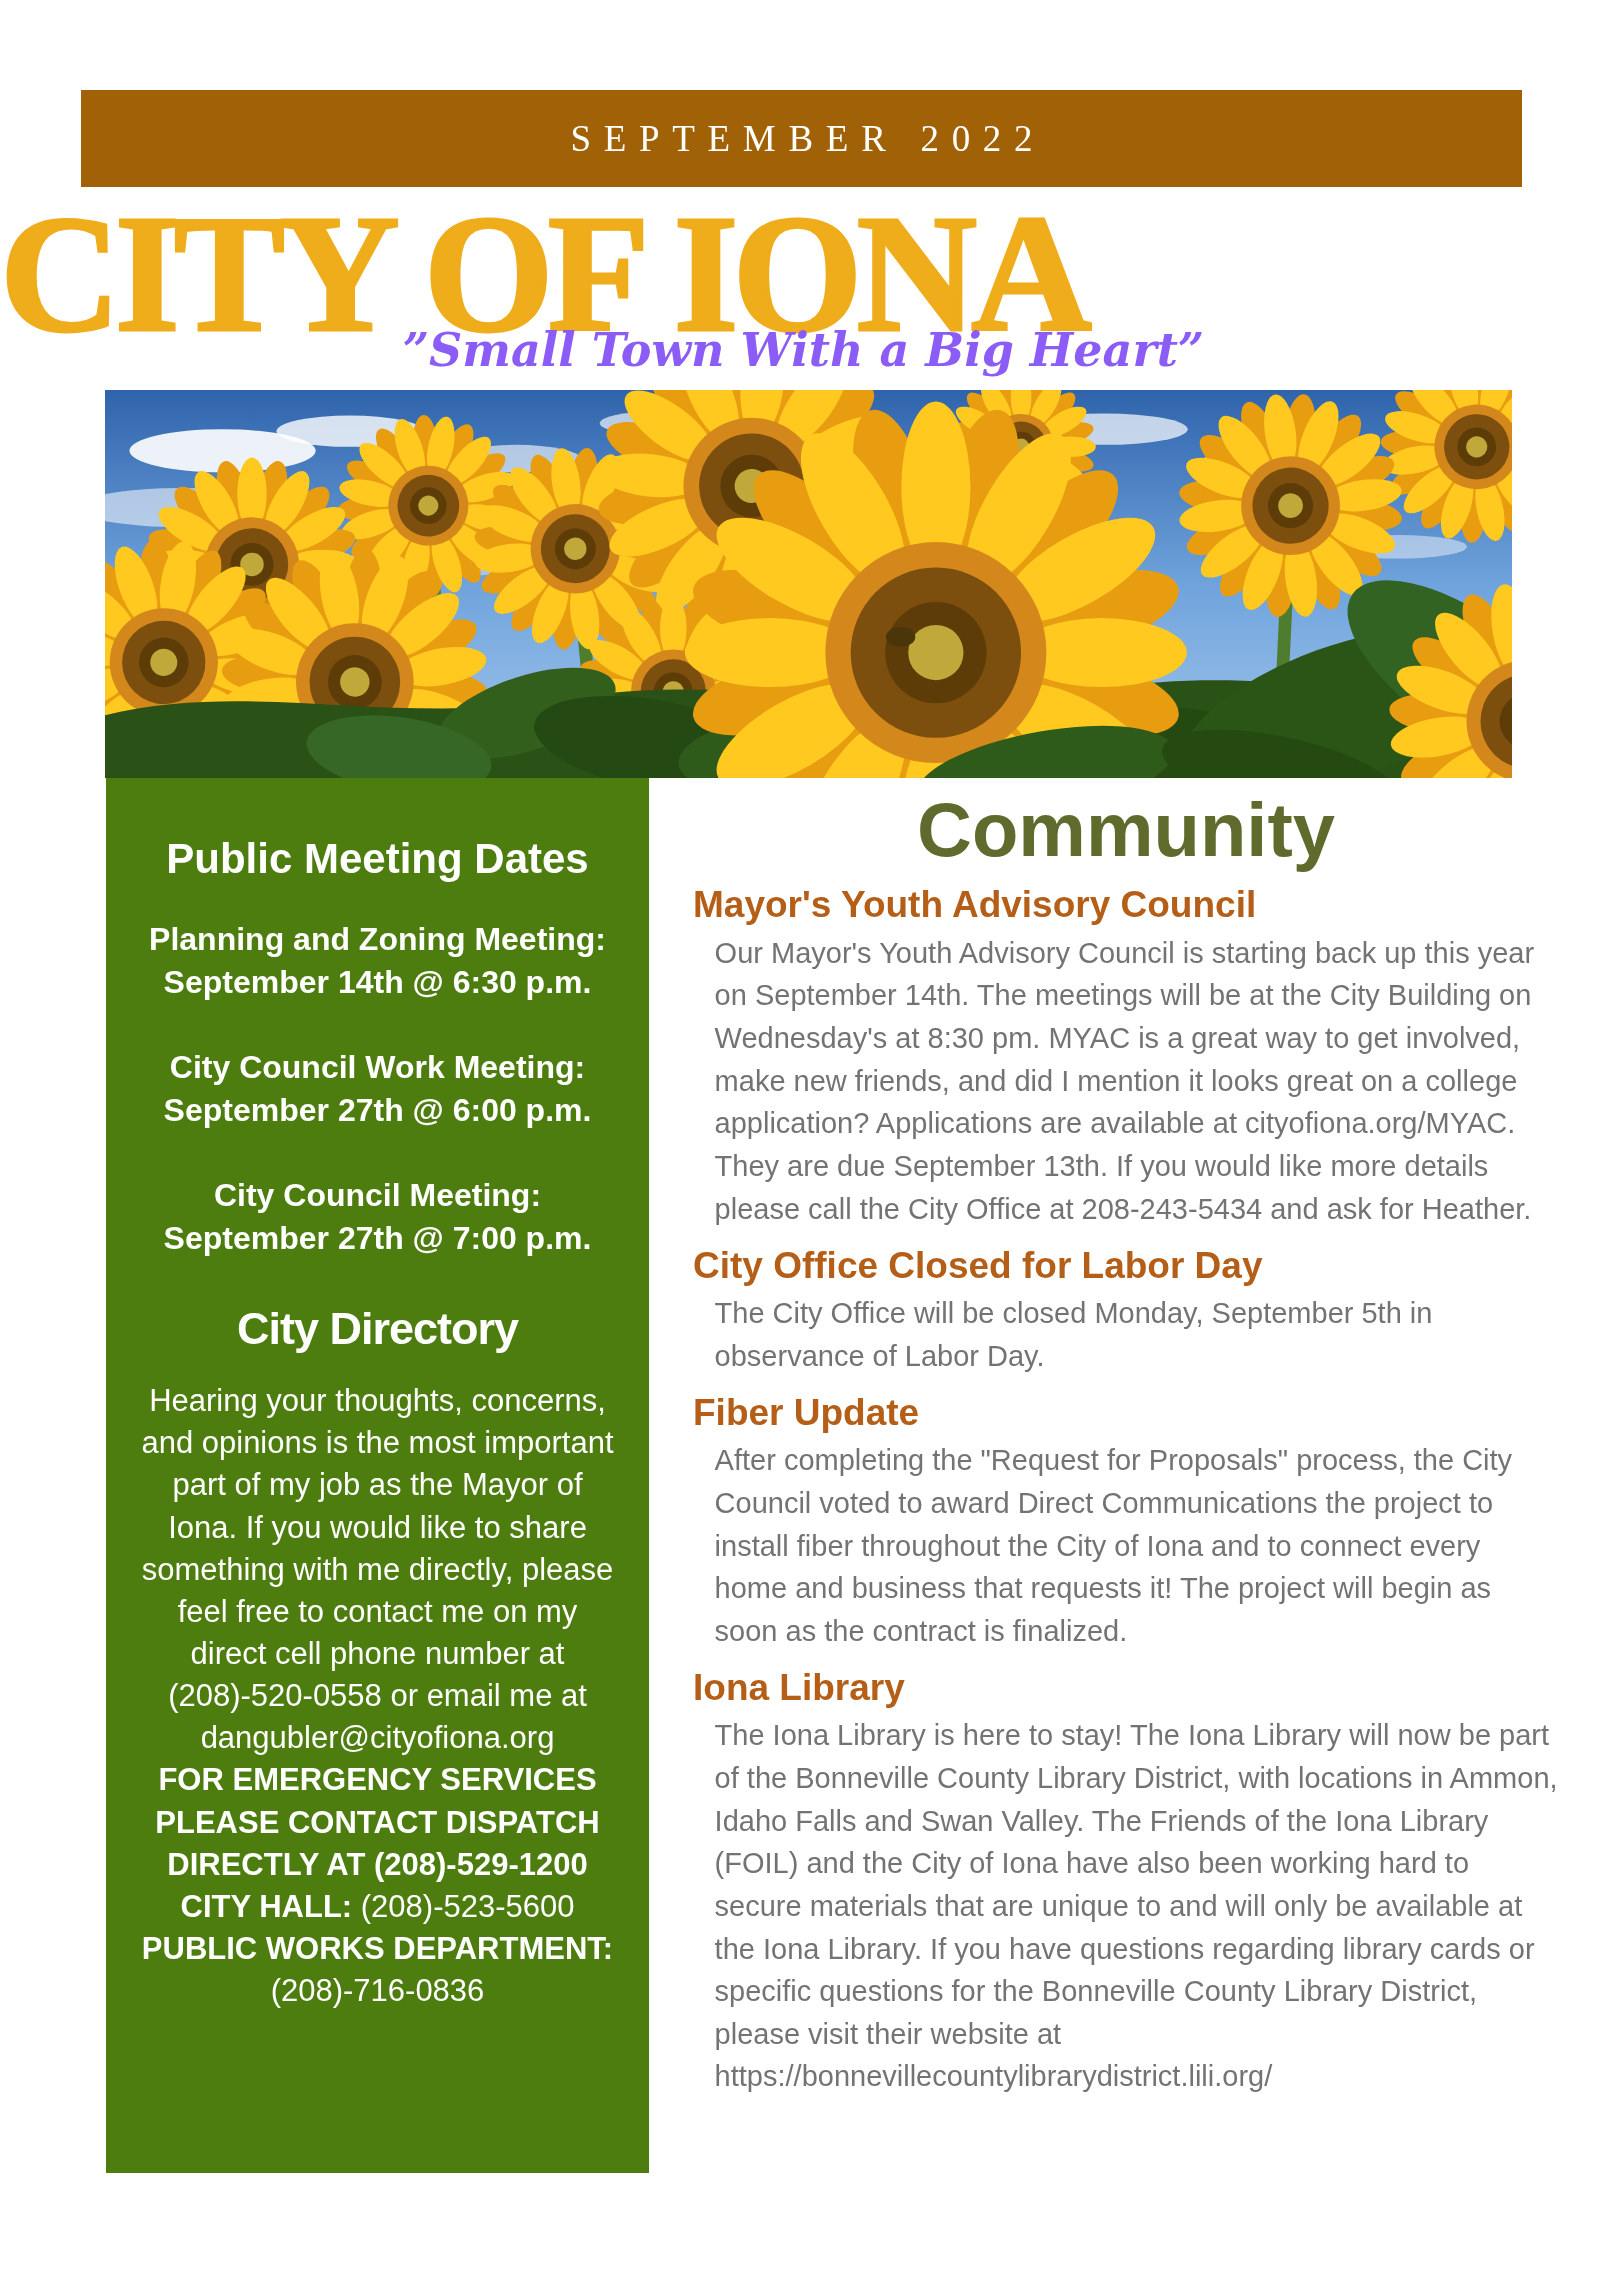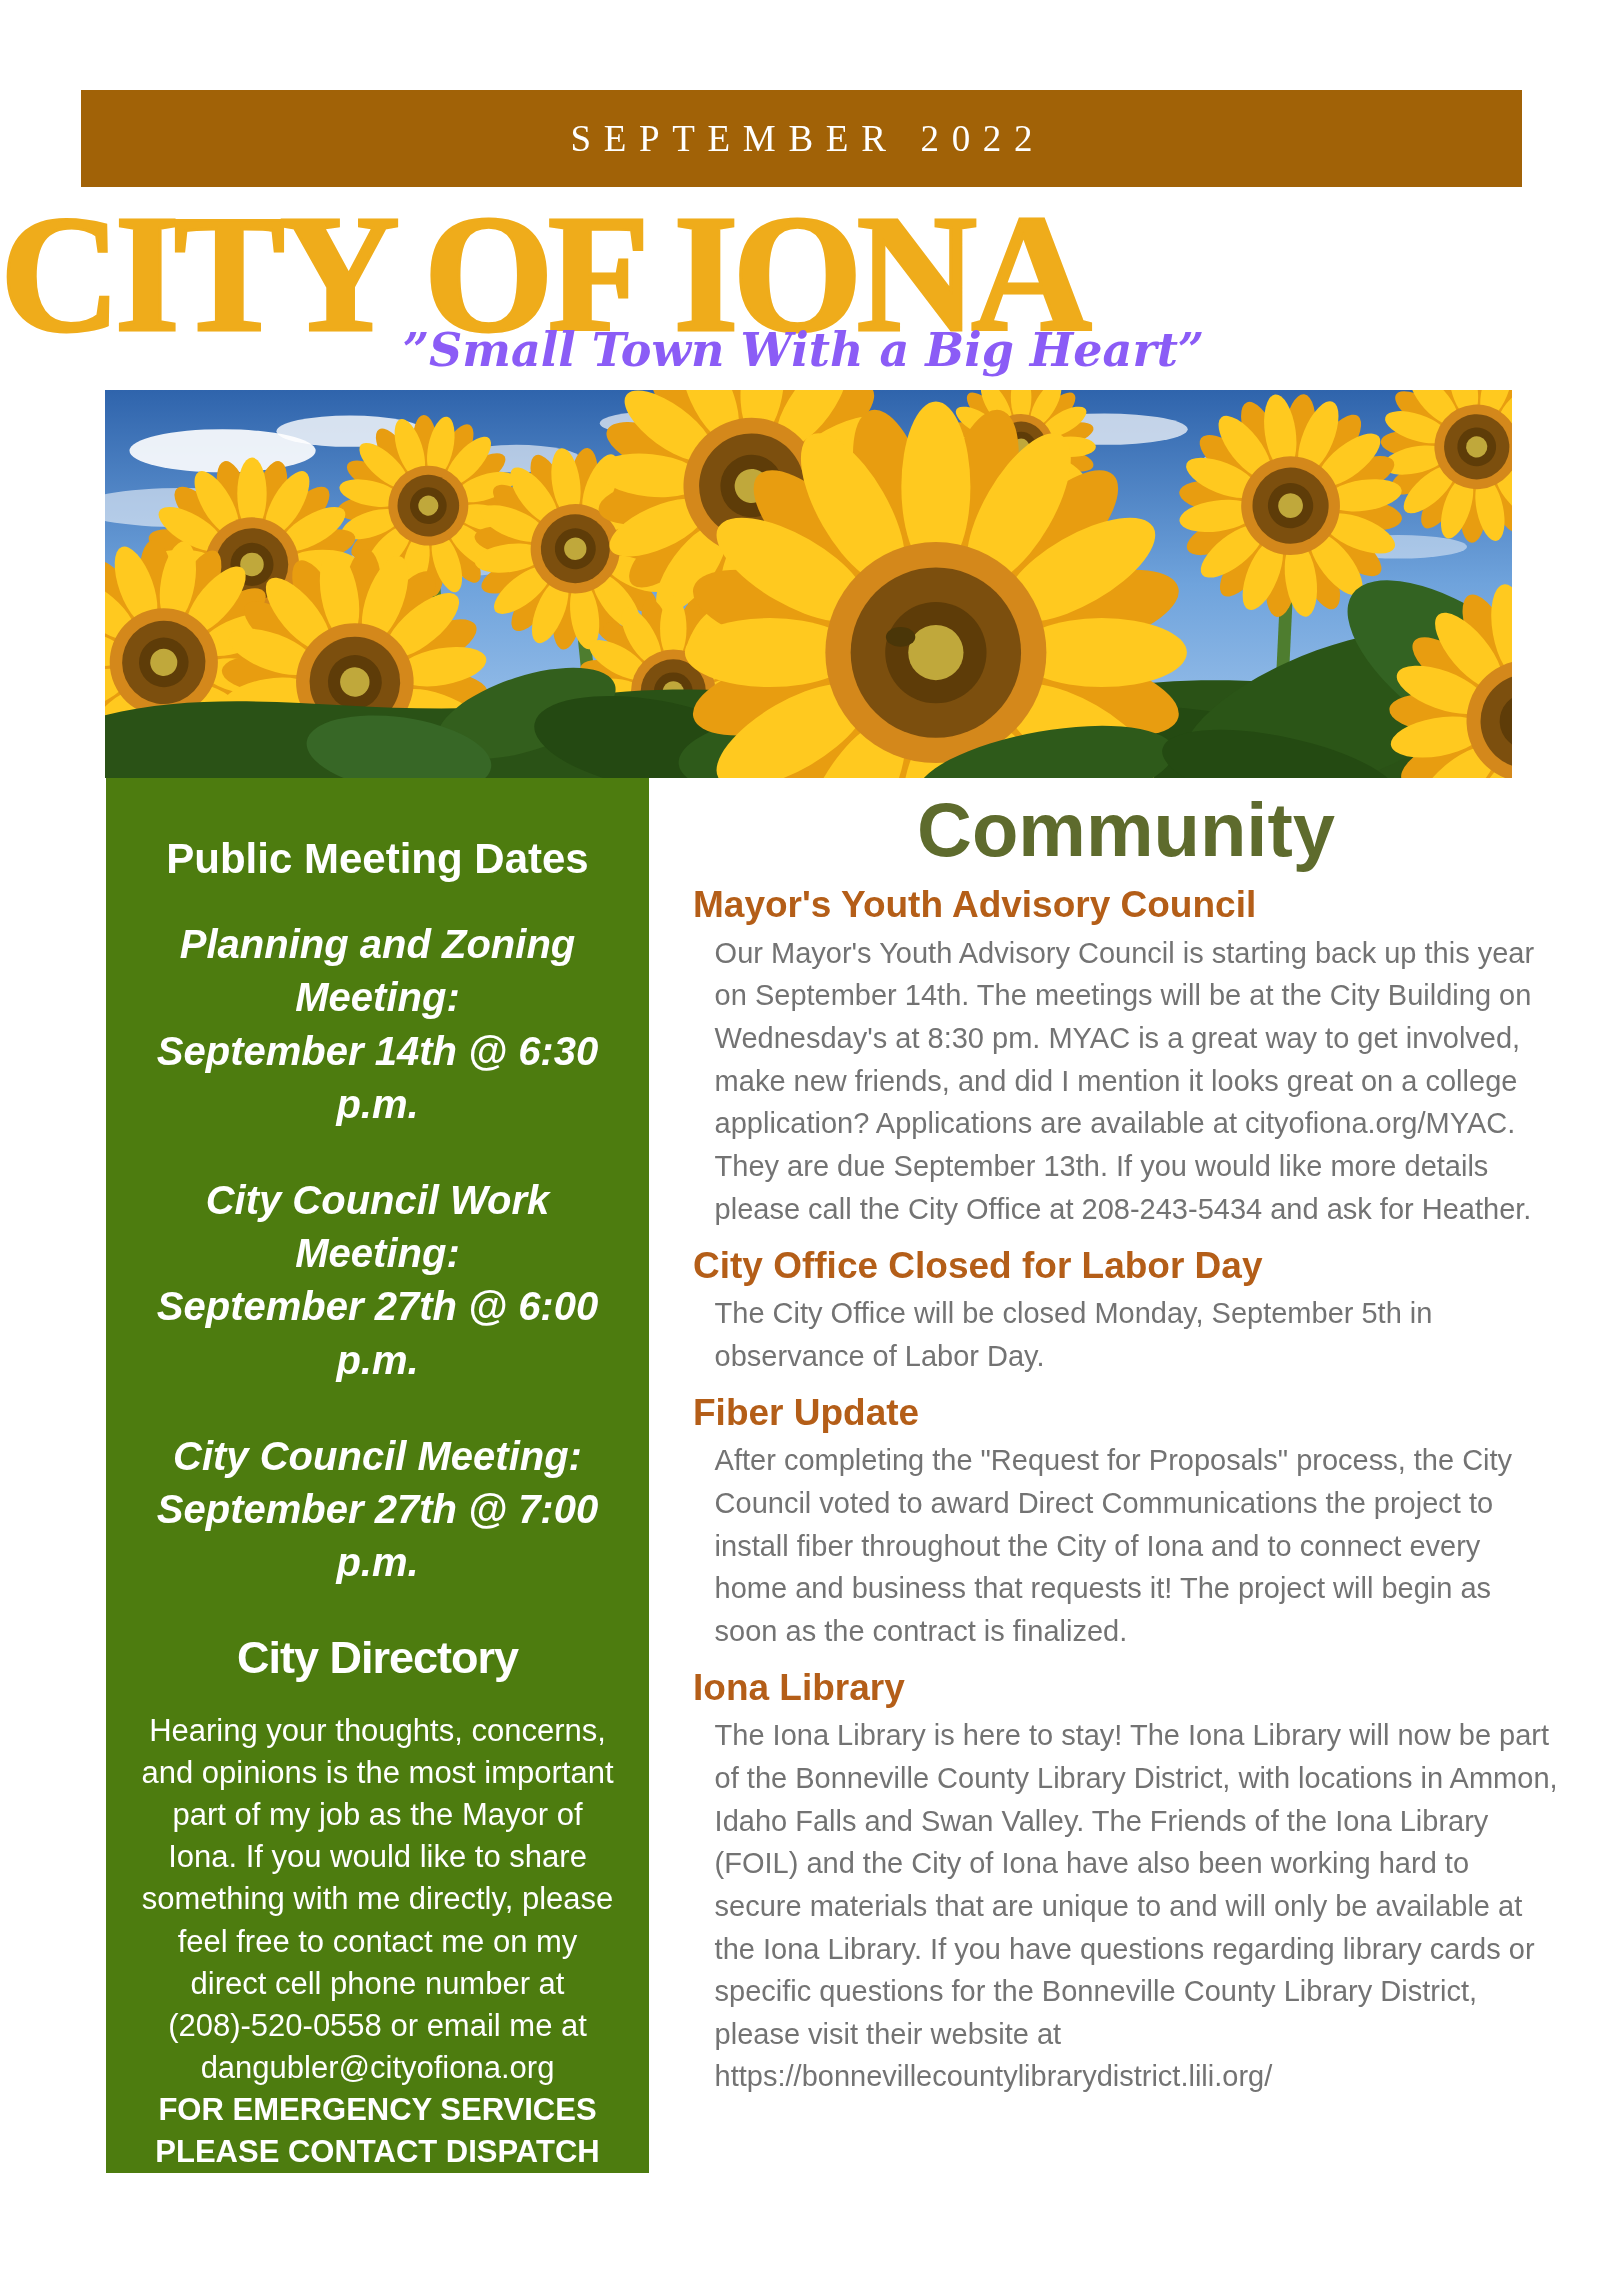--- a/index.html
+++ b/index.html
@@ -32,25 +32,25 @@
   .photo{
     position:absolute;left:105px;top:390px;width:1407px;height:388px;display:block;
   }
   
   .sidebar{
     position:absolute;left:106px;top:778px;width:543px;height:1395px;
     background:#4d7c0f;color:#ffffff;text-align:center;
     padding:57px 35px 0;box-sizing:border-box;
   }
   .sb-h{font-size:42px;font-weight:bold;line-height:1.15;margin:0 0 35px;}
-  .meeting{font-size:40px;font-weight:bold;line-height:1.33;margin:0 0 43px;font-style:italic;}
+  .meeting{font-size:32px;font-weight:bold;line-height:1.33;margin:0 0 43px;}
   .dir-h{font-size:45px;font-weight:bold;letter-spacing:-1px;margin:27.4px 0 25.5px;}
   .dir-msg{font-size:31px;font-weight:normal;line-height:1.36;margin:0;}
   .dir-strong{font-size:31px;font-weight:bold;line-height:1.36;margin:0;}
-  .dir-line{font-size:31px;line-height:1.36;margin:14px;}
+  .dir-line{font-size:31px;line-height:1.36;margin:0;}
   .dir-line .lbl{font-weight:bold;}
   
   .main{
     position:absolute;left:650px;top:790px;width:866px;color:#3E3E3E;margin-left:43px;
   }
   .community{
     font-size:76px;line-height:1.05;font-weight:bold;color:#5E6B2D;
     text-align:center;margin:0;letter-spacing:0px;
   }
   .sec-h{

